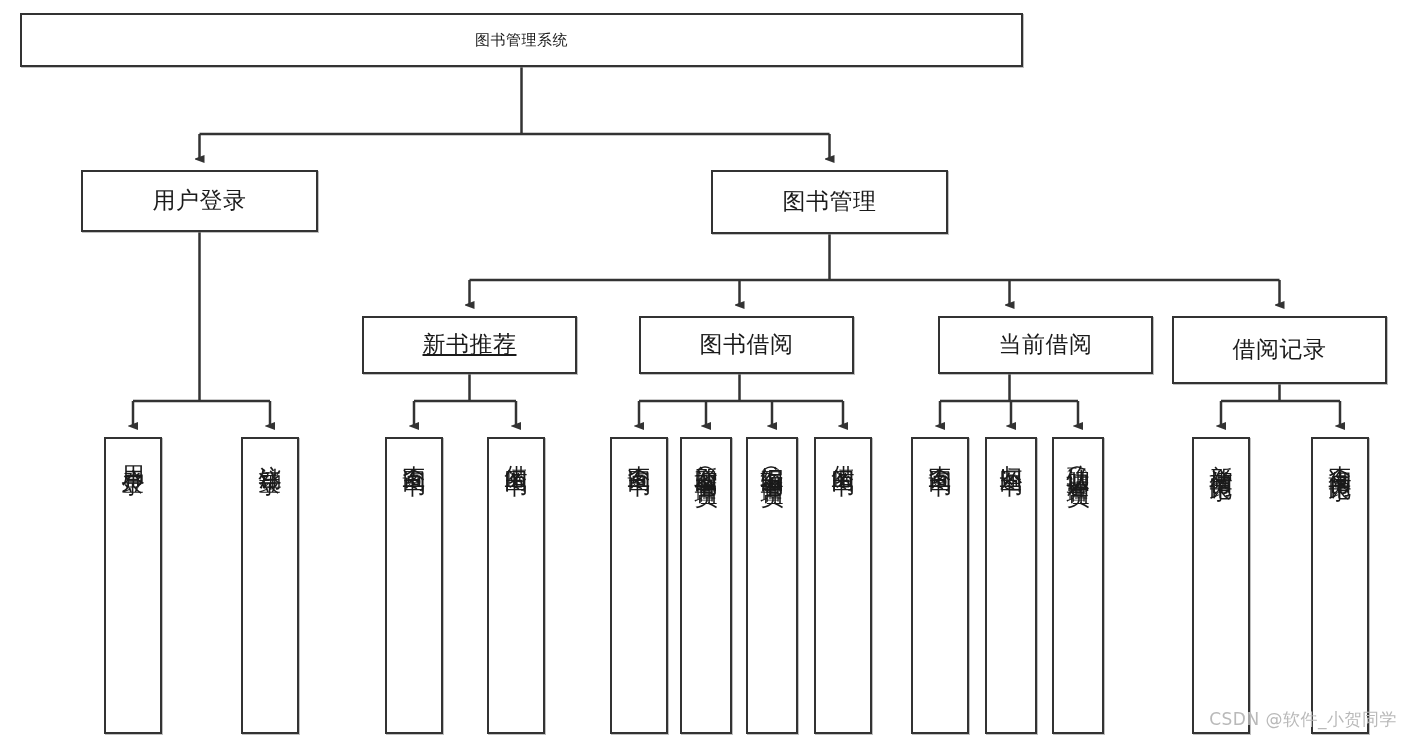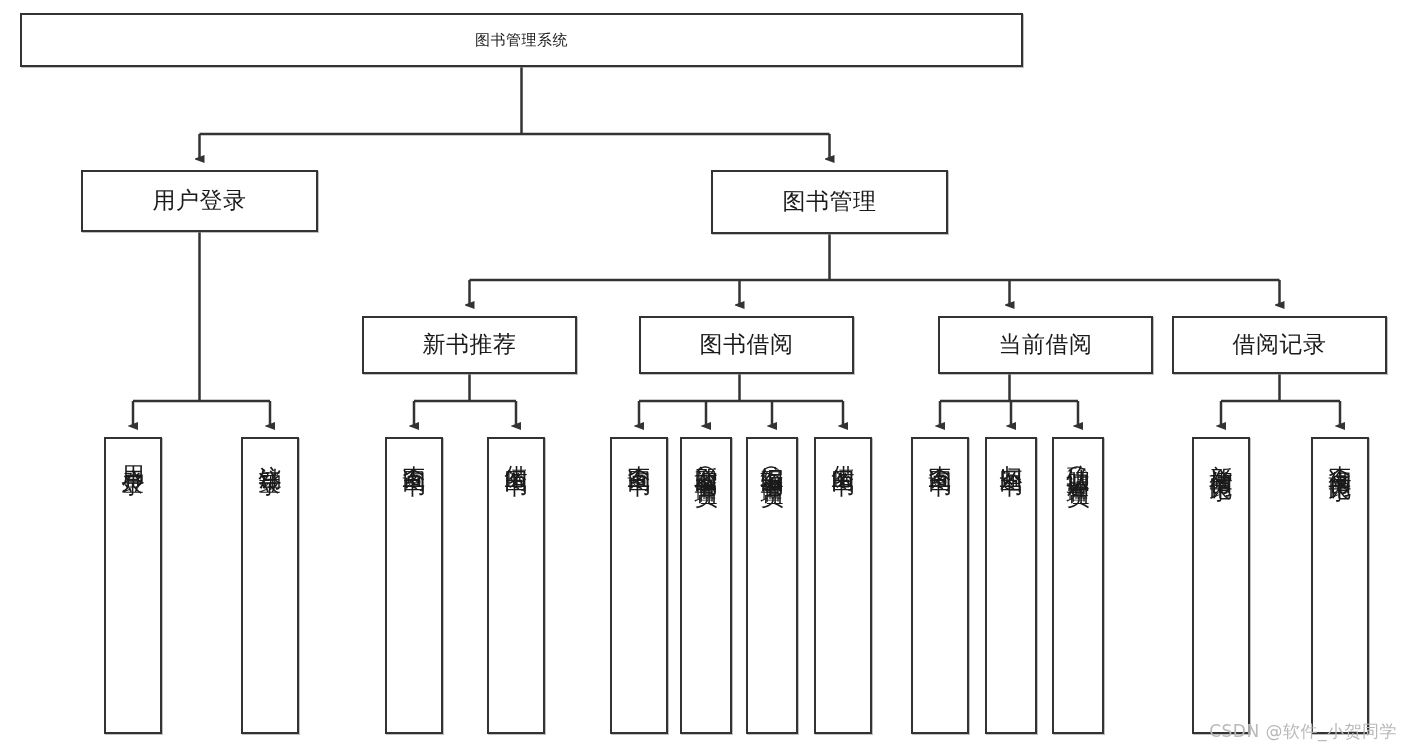--- a/index.html
+++ b/index.html
@@ -58,21 +58,21 @@
     text-orientation: upright;
     font-size: 23px;
     line-height: 1.18;
     letter-spacing: 3px;
     white-space: normal;
     max-height: 100%;
   }
   #watermark {
     position: absolute;
     right: 8px;
-    bottom: 4px;
+    bottom: 16px;
     font-size: 17px;
     color: #b9b9b9;
     white-space: nowrap;
     letter-spacing: 0.5px;
     font-family: "DejaVu Sans", "Liberation Sans", sans-serif;
   }
 </style>
 </head>
 <body>
 
@@ -123,30 +123,30 @@
   <div id="nodes-layer">
       <div class="node h root" style="left: 20px; top: 13px; width: 1003px; height: 54px;">
         <span class="lbl">图书管理系统</span>
       </div>
       <div class="node h" style="left: 81px; top: 170px; width: 237px; height: 62px;">
         <span class="lbl">用户登录</span>
       </div>
       <div class="node h" style="left: 711px; top: 170px; width: 237px; height: 64px;">
         <span class="lbl">图书管理</span>
       </div>
-      <div class="node h" style="left: 362px; top: 316px; width: 215px; height: 58px;">
+      <div class="node h" style="left: 362px; top: 316px; width: 215px; height: 58px; text-decoration: underline;">
         <span class="lbl">新书推荐</span>
       </div>
       <div class="node h" style="left: 632px; top: 316px; width: 215px; height: 58px; margin-left: 7px;">
         <span class="lbl">图书借阅</span>
       </div>
       <div class="node h" style="left: 902px; top: 316px; width: 215px; height: 58px; margin-left: 36px;">
         <span class="lbl">当前借阅</span>
       </div>
-      <div class="node h" style="left: 1172px; top: 316px; width: 215px; height: 58px;">
+      <div class="node h" style="left: 1172px; top: 316px; width: 215px; height: 68px;">
         <span class="lbl">借阅记录</span>
       </div>
       <div class="node v" style="left: 104px; top: 437px; width: 58px; height: 297px;">
         <span class="lbl">用户登录</span>
       </div>
       <div class="node v" style="left: 241px; top: 437px; width: 58px; height: 297px;">
         <span class="lbl">注销登录</span>
       </div>
       <div class="node v" style="left: 385px; top: 437px; width: 58px; height: 297px;">
         <span class="lbl">查询图书</span>

